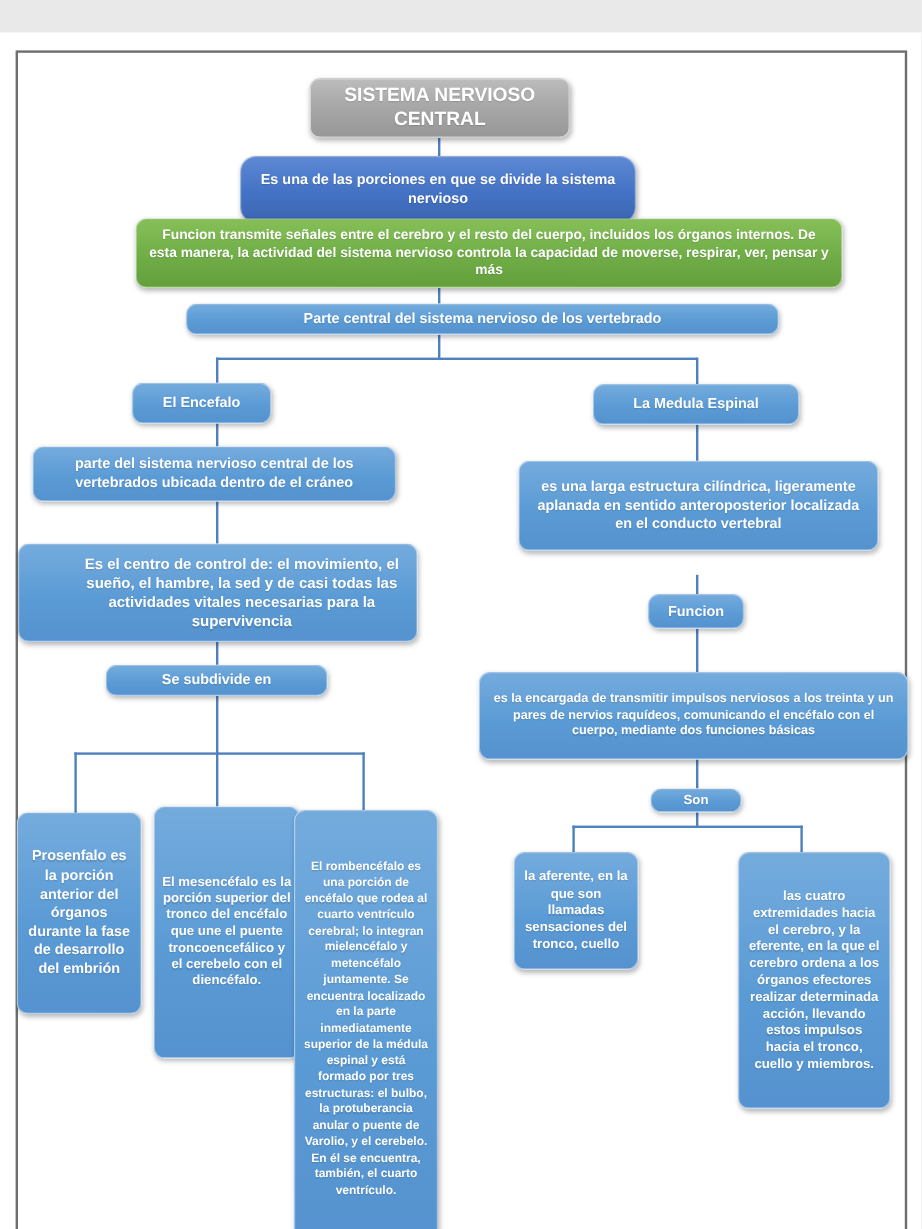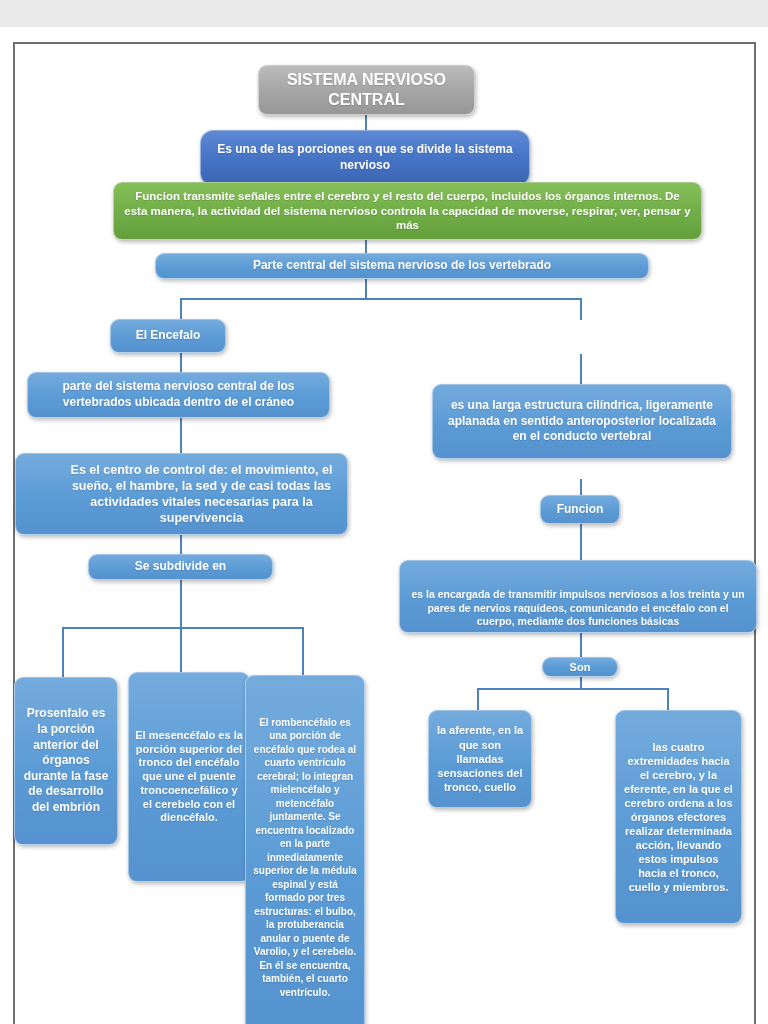--- a/index.html
+++ b/index.html
@@ -51,21 +51,21 @@
   #n-intro        {left:200px;top:103px;width:330px;height:56px;font-size:12px;border-radius:13px;}
   #n-funcion-main {left:113px;top:155px;width:589px;height:58px;font-size:11.5px;padding:2px 9px;}
   #n-parte-central{left:155px;top:226px;width:494px;height:26px;font-size:12px;}
   #n-encefalo     {left:110px;top:292px;width:116px;height:34px;font-size:12px;}
   #n-medula       {left:494px;top:293px;width:172px;height:34px;font-size:12px;}
   #n-encefalo-desc{left:27px; top:345px;width:303px;height:46px;font-size:12px;}
   #n-medula-desc  {left:432px;top:357px;width:300px;height:75px;font-size:12px;}
   #n-centro-control{left:15px;top:426px;width:333px;height:82px;font-size:12.5px;padding-left:48px;}
   #n-funcion-sub  {left:540px;top:468px;width:80px; height:29px;font-size:12px;}
   #n-subdivide    {left:88px; top:527px;width:185px;height:26px;font-size:12px;}
-  #n-encargada    {left:399px;top:533px;width:358px;height:73px;font-size:10.5px;align-items:flex-end;}
+  #n-encargada    {left:399px;top:533px;width:358px;height:73px;font-size:10.5px;}
   #n-son          {left:542px;top:630px;width:76px; height:20px;font-size:11px;padding:1px 6px;}
   #n-prosenfalo   {left:14px; top:650px;width:104px;height:168px;font-size:12px;padding:4px 6px;}
   #n-mesencefalo  {left:128px;top:645px;width:122px;height:210px;font-size:11px;line-height:1.25;padding:4px 6px;}
   #n-rombencefalo {left:245px;top:648px;width:120px;height:365px;font-size:10px;line-height:1.35;padding:6px 6px;}
   #n-aferente     {left:428px;top:683px;width:104px;height:98px;font-size:11px;padding:4px 6px;}
   #n-eferente     {left:615px;top:683px;width:127px;height:214px;font-size:11px;line-height:1.28;padding:4px 8px;}
 
   
   #c1 {left:365px;top:88px;  height:15px;}
   #c2 {left:365px;top:143px; height:12px;}
@@ -129,20 +129,23 @@
     </div>
   <div class="node green" id="n-funcion-main">
       <span>Funcion transmite señales entre el cerebro y el resto del cuerpo, incluidos los órganos internos. De esta manera, la actividad del sistema nervioso controla la capacidad de moverse, respirar, ver, pensar y más</span>
     </div>
   <div class="node blue" id="n-parte-central">
       <span>Parte central del sistema nervioso de los vertebrado</span>
     </div>
   <div class="node blue" id="n-encefalo">
       <span>El Encefalo</span>
     </div>
+  <div class="node blue" id="n-medula">
+      <span>La Medula Espinal</span>
+    </div>
   <div class="node blue" id="n-encefalo-desc">
       <span>parte del sistema nervioso central de los vertebrados ubicada dentro de el cráneo</span>
     </div>
   <div class="node blue" id="n-medula-desc">
       <span>es una larga estructura cilíndrica, ligeramente aplanada en sentido anteroposterior localizada en el conducto vertebral</span>
     </div>
   <div class="node blue" id="n-centro-control">
       <span>Es el centro de control de: el movimiento, el sueño, el hambre, la sed y de casi todas las actividades vitales necesarias para la supervivencia</span>
     </div>
   <div class="node blue" id="n-funcion-sub">

